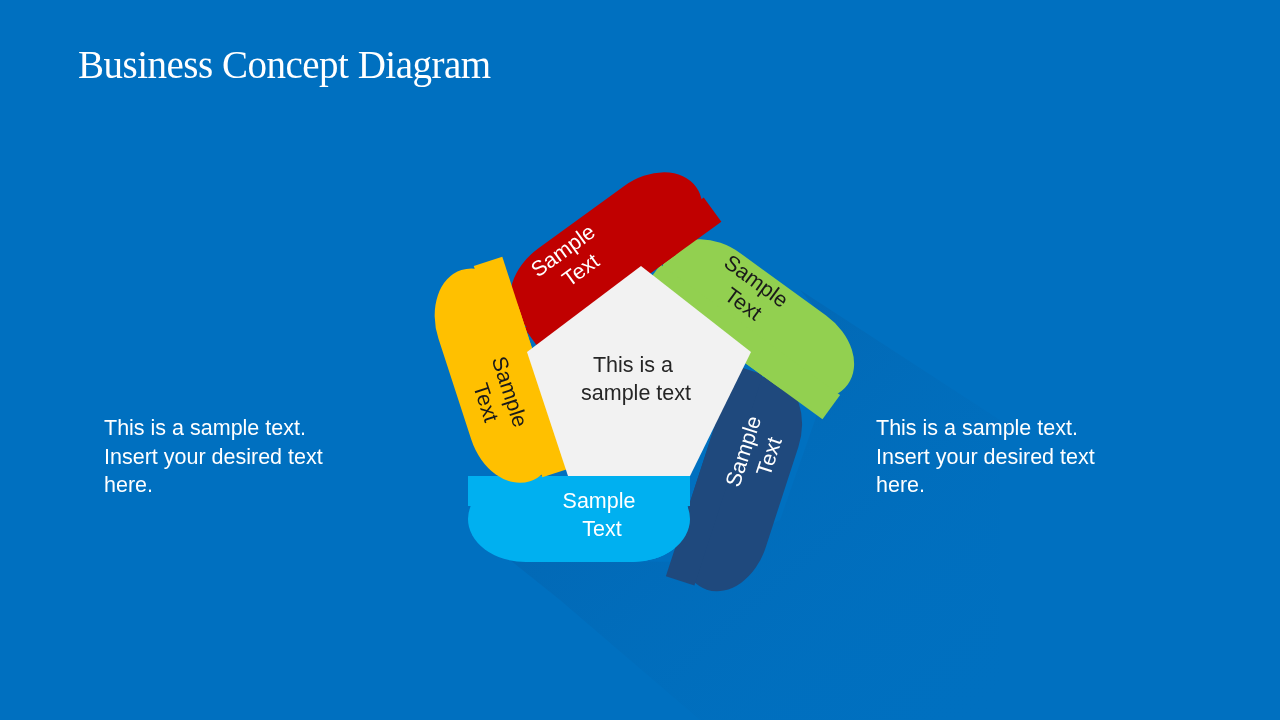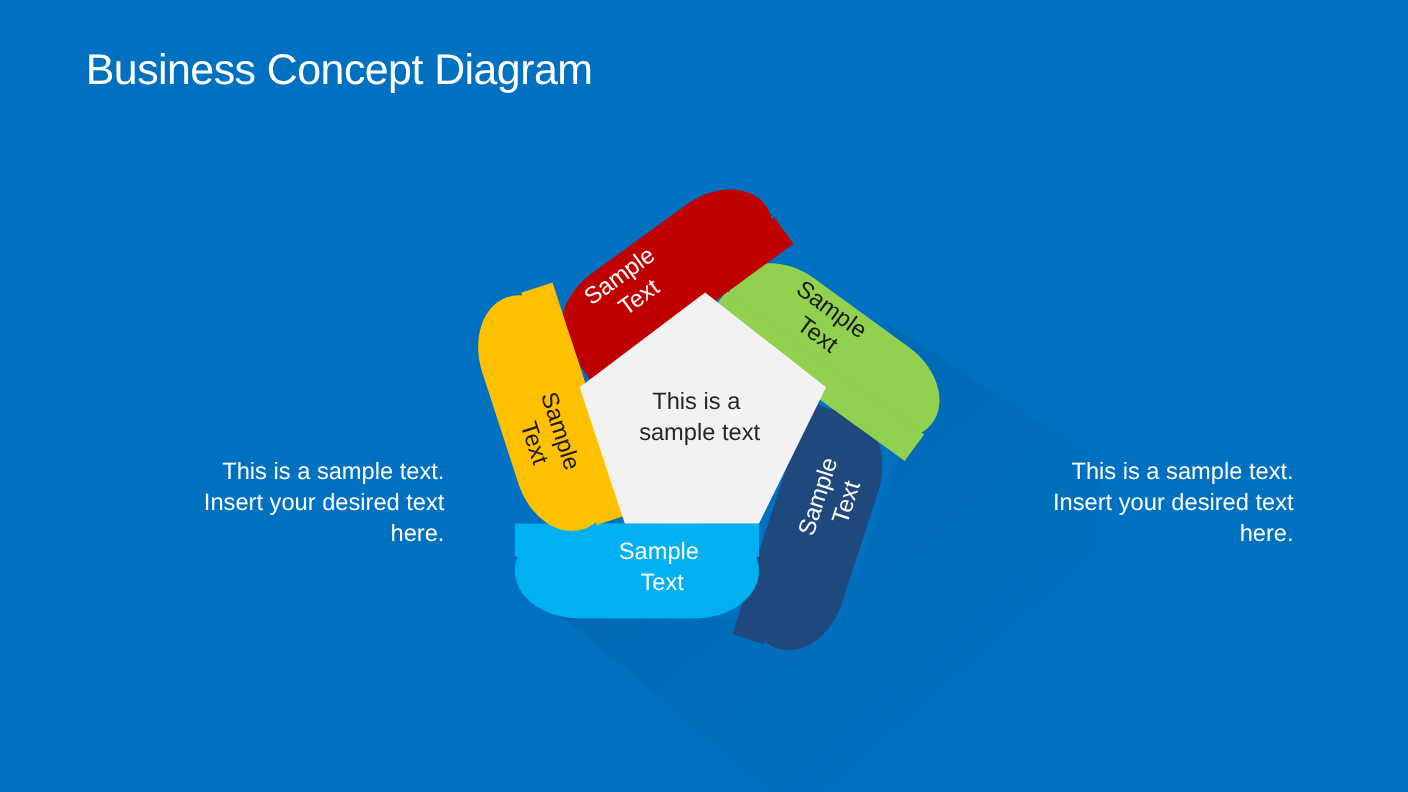--- a/index.html
+++ b/index.html
@@ -1,18 +1,18 @@
 <!DOCTYPE html>
 <html><head>
 <meta charset="utf-8">
 <style>
   html, body { margin:0; padding:0; }
   body { width:1280px; height:720px; background:#0070c0; position:relative; overflow:hidden; font-family:"Liberation Sans", sans-serif; }
-  .title { position:absolute; left:78px; top:42px; font-size:39px; color:#ffffff; font-family:Liberation Sans, sans-serif; font-weight:normal; letter-spacing:-0.5px;text-align:right; }
-  .side-text { position:absolute; width:300px; text-align:right; color:#ffffff; font-size:21.5px; line-height:28.5px; }
+  .title { position:absolute; left:78px; top:42px; font-size:39px; color:#ffffff; font-family:Liberation Serif, serif; font-weight:normal; letter-spacing:-0.5px;text-align:right; }
+  .side-text { position:absolute; width:300px; text-align:left; color:#ffffff; font-size:21.5px; line-height:28.5px; }
   .side-left { left:104px; top:414px; }
   .side-right { left:876px; top:414px; }
   svg { position:absolute; left:0; top:0; }
   .band-label { font-family:"Liberation Sans", sans-serif; font-size:21.5px; }
   .center-label { font-family:"Liberation Sans", sans-serif; font-size:21.5px; fill:#262626; }
 </style>
 </head>
 <body>
 
 <div class="title">Business Concept Diagram</div>

